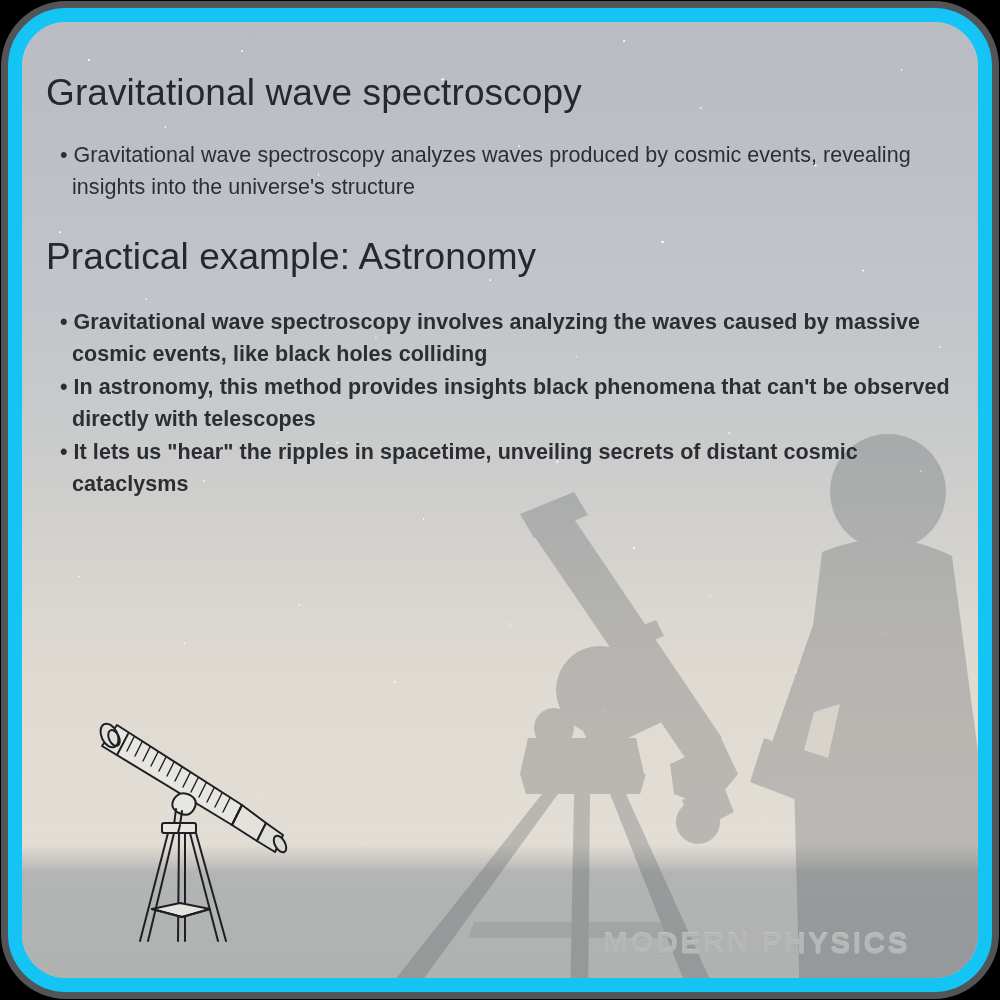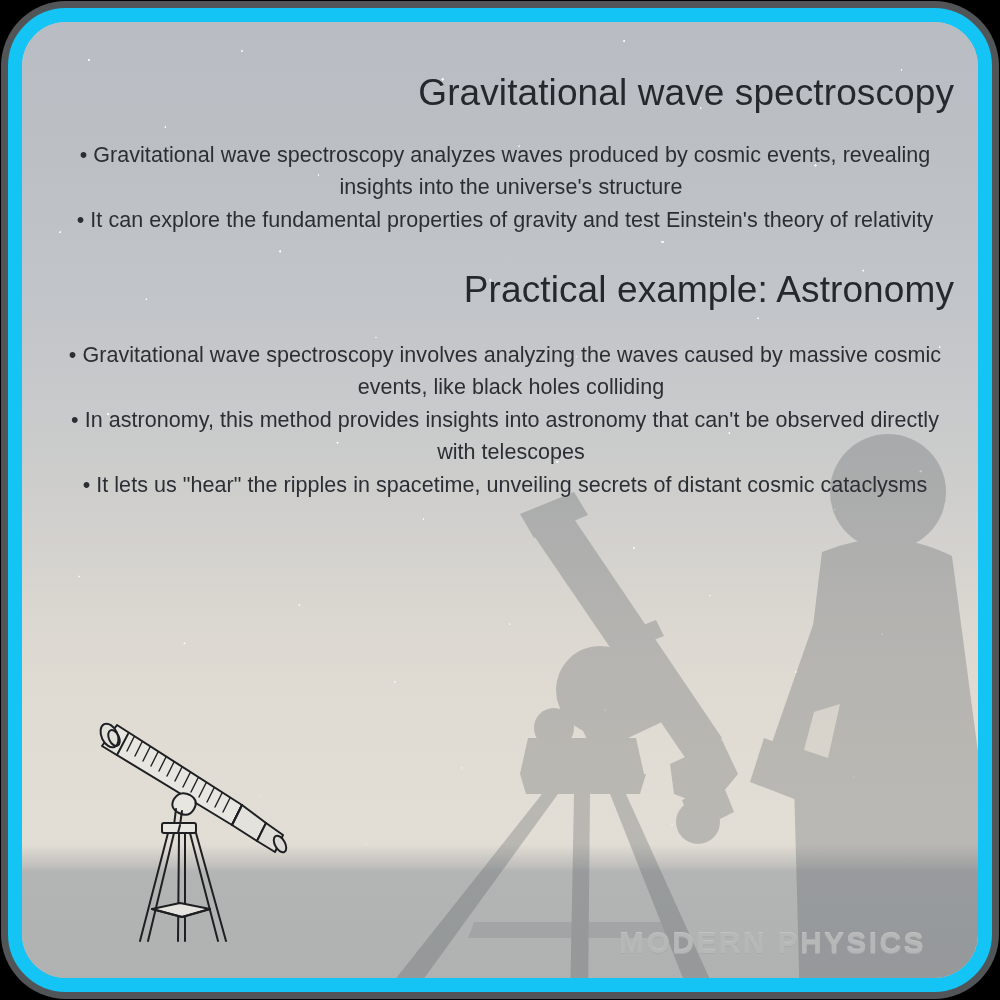--- a/index.html
+++ b/index.html
@@ -134,52 +134,51 @@
 
   
   #content {
     position: absolute;
     inset: 0;
     padding: 40px 24px 0 24px;
     box-sizing: border-box;
   }
   .section-title {
     margin: 0;
-    text-align: right;
+    text-align: left;
     font-weight: 400;
     font-size: 37px;
     line-height: 1.12;
     color: #25292d;
     letter-spacing: 0.1px;
   }
   #title-gravitational { margin-top: 10px; }
   #title-practical { margin-top: 33px; }
 
   .bullet-list {
     list-style: none;
     margin: 26px 0 0 0;
     padding: 0 4px 0 14px;
-    text-align: center;
-  }
-  #bullets-practical { margin-top: 28px; }
+  }
+  #bullets-practical { margin-top: 28px; font-weight: bold; }
 
   .bullet-item {
     font-size: 21.5px;
     line-height: 32px;
     color: #2b2f34;
     margin: 0 0 1px 0;
     text-indent: -12px;
     padding-left: 12px;
     letter-spacing: 0.05px;
   }
 
   
   #watermark {
     position: absolute;
-    right: 52px;
+    right: 68px;
     bottom: 18px;
     font-size: 30px;
     font-weight: 700;
     letter-spacing: 2.4px;
     color: #b6b7b7;
     text-shadow: 0 1px 0 #a9aaaa, 0 -1px 0 #c2c3c3;
     user-select: none;
   }
 </style>
 </head>
@@ -236,28 +235,27 @@
       <path d="M792 690 L818 682 L806 736 L782 728 Z" fill="#d7d4cd" opacity="0.85"></path>
     </g>
   </svg>
 
   <div id="content">
 
     <h1 class="section-title" id="title-gravitational">Gravitational wave spectroscopy</h1>
 
     <ul class="bullet-list" id="bullets-gravitational">
       <li class="bullet-item">• Gravitational wave spectroscopy analyzes waves produced by cosmic events, revealing insights into the universe's structure</li>
-      <li class="bullet-item">• It can explore the fundamental properties of gravity and test Einstein's theory of relativity</li>
     </ul>
 
     <h1 class="section-title" id="title-practical">Practical example: Astronomy</h1>
 
     <ul class="bullet-list" id="bullets-practical">
       <li class="bullet-item">• Gravitational wave spectroscopy involves analyzing the waves caused by massive cosmic events, like black holes colliding</li>
-      <li class="bullet-item">• In astronomy, this method provides insights into astronomy that can't be observed directly with telescopes</li>
+      <li class="bullet-item">• In astronomy, this method provides insights black phenomena that can't be observed directly with telescopes</li>
       <li class="bullet-item">• It lets us "hear" the ripples in spacetime, unveiling secrets of distant cosmic cataclysms</li>
     </ul>
   </div>
 
   <svg id="lineart-telescope" viewBox="0 0 215 235" aria-hidden="true">
     <g fill="none" stroke="#1d1f22" stroke-width="2" stroke-linejoin="round" stroke-linecap="round">
 
       <path d="M12 33 L27 12 L152 92 L142 112 Z" fill="#e8e6e1"></path>
 
       <ellipse cx="19.5" cy="22.5" rx="8" ry="12.5" transform="rotate(-25 19.5 22.5)" fill="#e2e0db"></ellipse>

